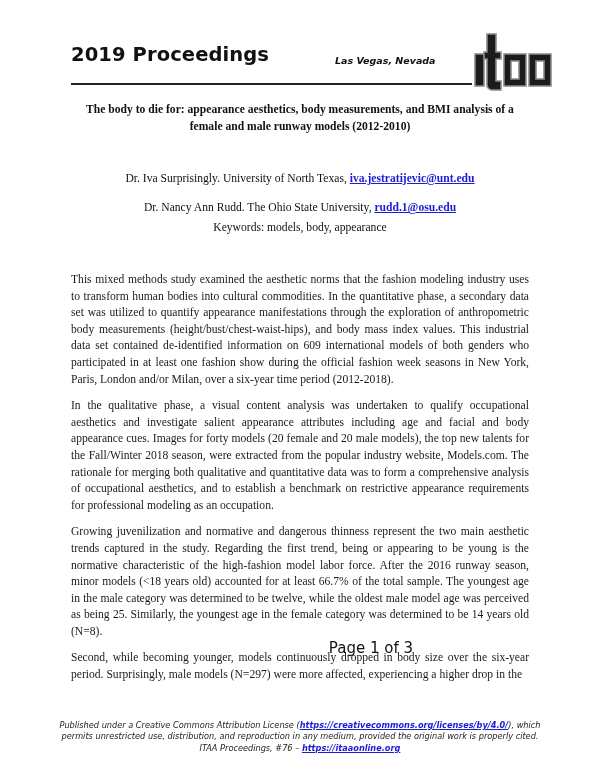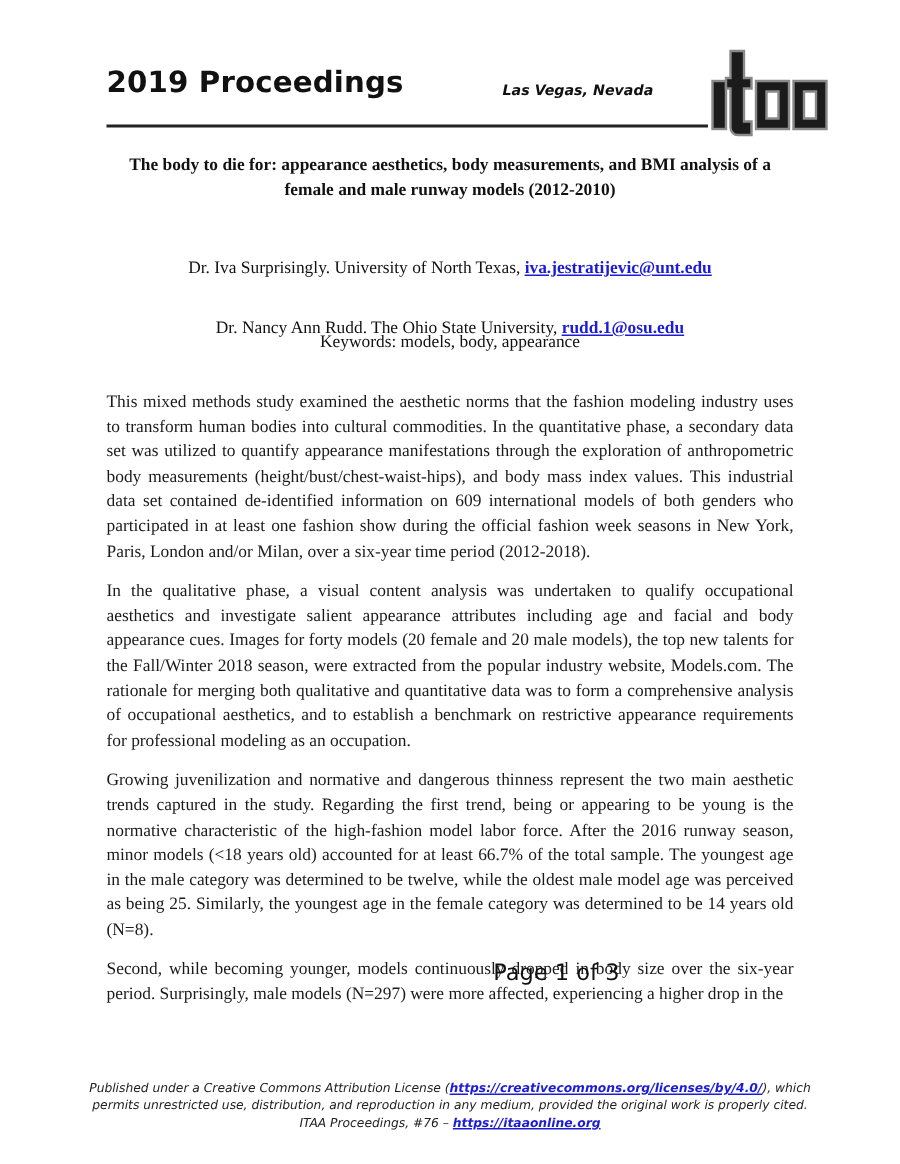--- a/index.html
+++ b/index.html
@@ -79,26 +79,26 @@
   </div>
 
   <div class="paper-title">
     <div>The body to die for: appearance aesthetics, body measurements, and BMI analysis of a</div>
     <div>female and male runway models (2012-2010)</div>
   </div>
 
   <div class="author" style="top:172px;">
     <span>Dr. Iva Surprisingly. University of North Texas, </span><a href="#">iva.jestratijevic@unt.edu</a>
   </div>
-  <div class="author" style="top:212px;">
+  <div class="author" style="top:201px;">
     <span>Dr. Nancy Ann Rudd. The Ohio State University, </span><a href="#">rudd.1@osu.edu</a>
   </div>
   <div class="keywords">Keywords: models, body, appearance</div>
 
-  <div class="body" style="top:260px;">
+  <div class="body" style="top:272px;">
     <p>This mixed methods study examined the aesthetic norms that the fashion modeling industry uses to transform human bodies into cultural commodities. In the quantitative phase, a secondary data set was utilized to quantify appearance manifestations through the exploration of anthropometric body measurements (height/bust/chest-waist-hips), and body mass index values. This industrial data set contained de-identified information on 609 international models of both genders who participated in at least one fashion show during the official fashion week seasons in New York, Paris, London and/or Milan, over a six-year time period (2012-2018).</p>
     <p>In the qualitative phase, a visual content analysis was undertaken to qualify occupational aesthetics and investigate salient appearance attributes including age and facial and body appearance cues. Images for forty models (20 female and 20 male models), the top new talents for the Fall/Winter 2018 season, were extracted from the popular industry website, Models.com. The rationale for merging both qualitative and quantitative data was to form a comprehensive analysis of occupational aesthetics, and to establish a benchmark on restrictive appearance requirements for professional modeling as an occupation.</p>
     <p>Growing juvenilization and normative and dangerous thinness represent the two main aesthetic trends captured in the study. Regarding the first trend, being or appearing to be young is the normative characteristic of the high-fashion model labor force. After the 2016 runway season, minor models (&lt;18 years old) accounted for at least 66.7% of the total sample. The youngest age in the male category was determined to be twelve, while the oldest male model age was perceived as being 25. Similarly, the youngest age in the female category was determined to be 14 years old (N=8).</p>
     <p>Second, while becoming younger, models continuously dropped in body size over the six-year period. Surprisingly, male models (N=297) were more affected, experiencing a higher drop in the</p>
   </div>
 
   <div class="page-num">Page 1 of 3</div>
 
   <div class="footer">
     <div>

